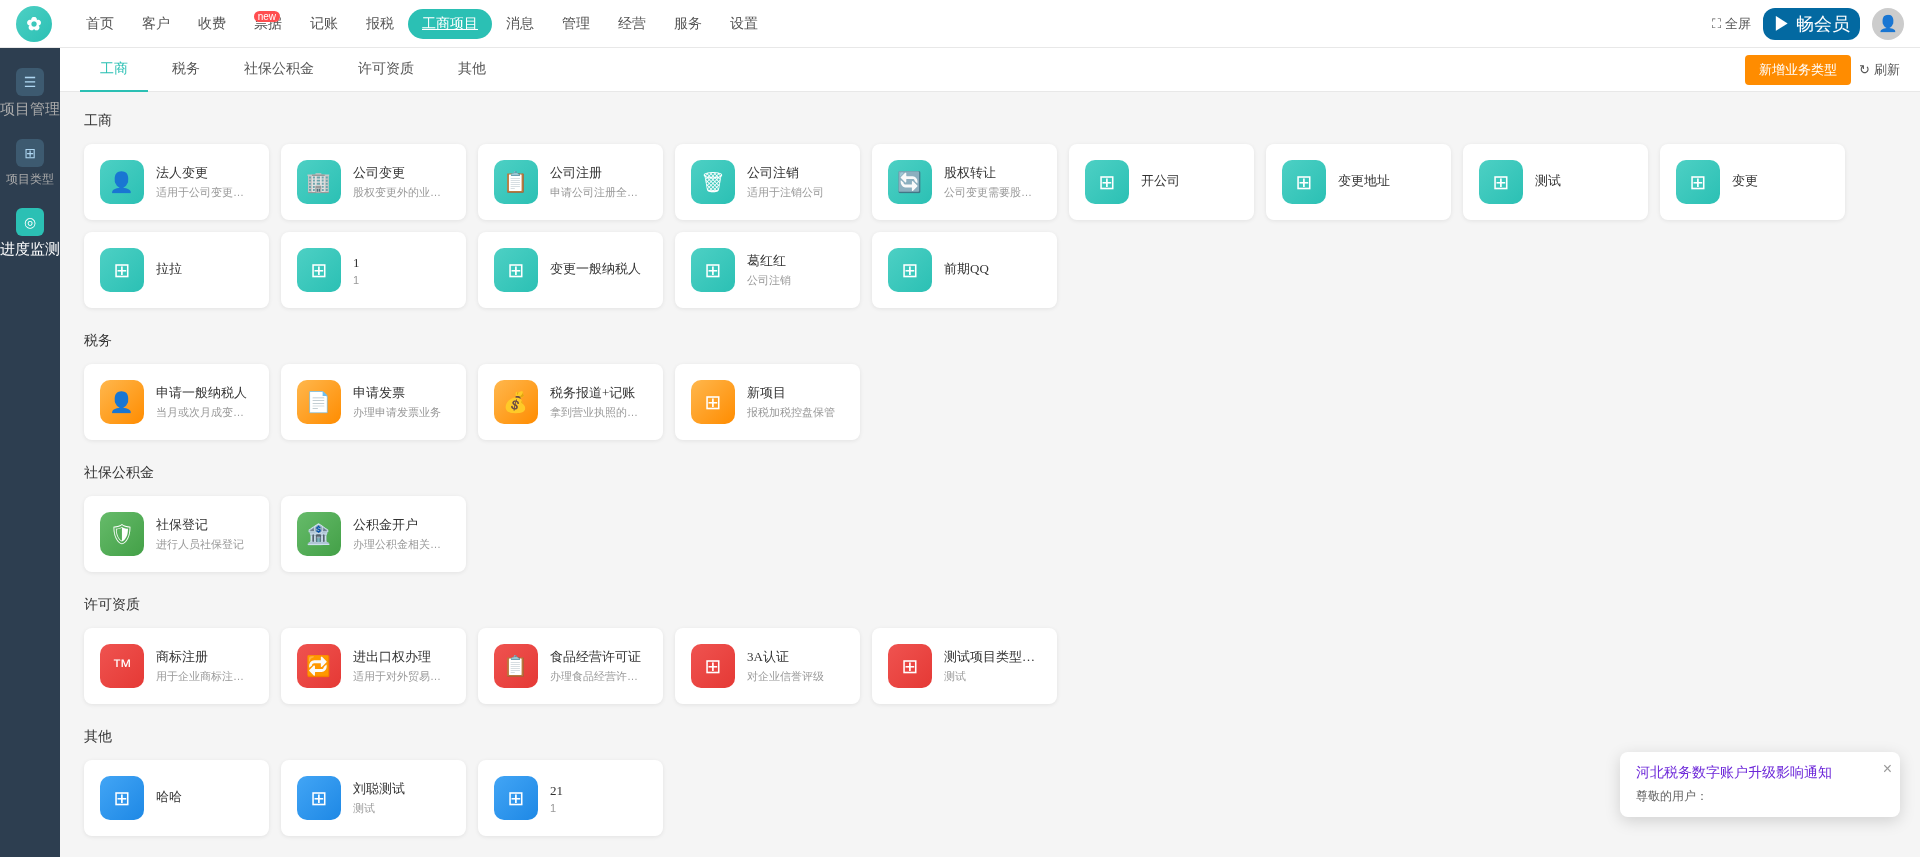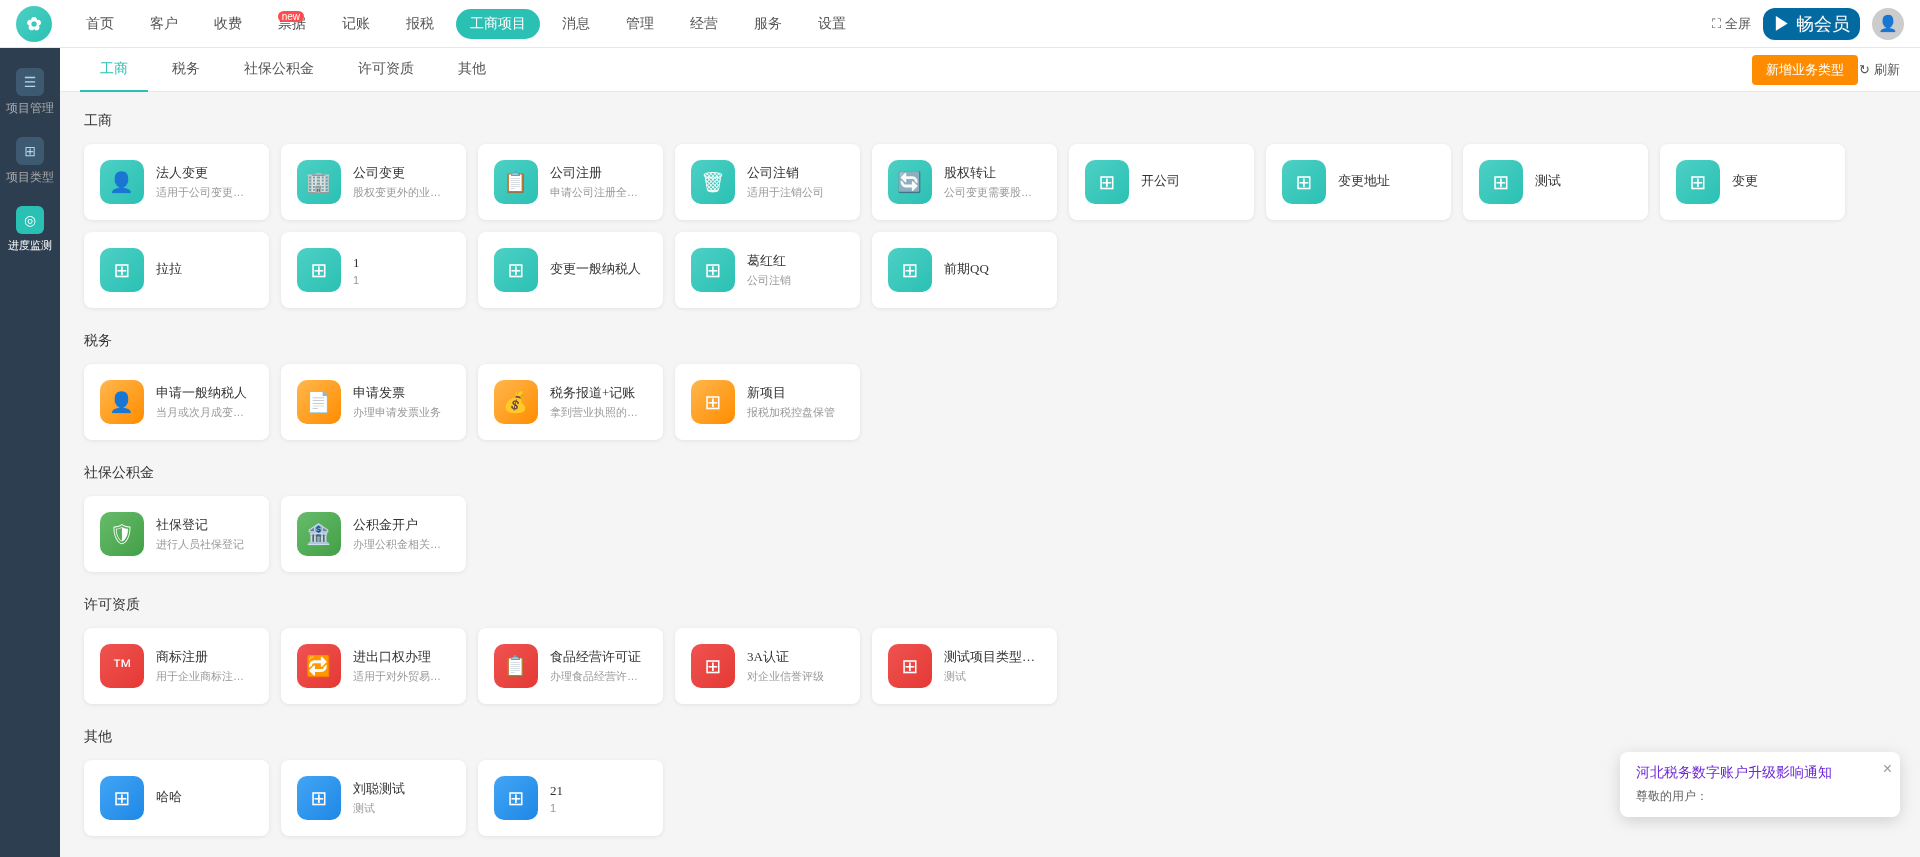--- a/index.html
+++ b/index.html
@@ -19,35 +19,36 @@
     }
     .top-nav .logo {
       width: 36px; height: 36px;
       background: linear-gradient(135deg, #4dd0c4, #2bc0b4);
       border-radius: 50%;
       display: flex; align-items: center; justify-content: center;
       color: white; font-size: 18px; font-weight: bold;
       margin-right: 20px;
     }
     .nav-items {
-      display: flex; align-items: flex-start; gap: 8px; flex: 1;
+      display: flex; align-items: flex-start; gap: 0; flex: 1;
     }
     .nav-item {
       padding: 6px 14px;
       border-radius: 4px;
       cursor: pointer;
       color: #555;
       font-size: 14px;
       position: relative;
       white-space: nowrap;
     }
     .nav-item.active {
       background: #2bc0b4;
       color: #fff;
       border-radius: 20px;
+      text-decoration: underline;
     }
     .nav-item .badge-new {
       position: absolute;
       top: 2px; right: 16px;
       background: #ff4d4f;
       color: white;
       font-size: 10px;
       padding: 0 4px;
       border-radius: 8px;
     }
@@ -121,21 +122,21 @@
       font-size: 14px;
       border-bottom: 2px solid transparent;
       margin-right: 4px;
     }
     .tab-item.active {
       color: #2bc0b4;
       border-bottom: 2px solid #2bc0b4;
     }
     .tab-actions {
       margin-left: auto;
-      display: flex; align-items: center; gap: 1px;
+      display: flex; align-items: center; gap: 8px;
     }
     .btn-add-type {
       background: #ff8c00;
       color: white;
       border: none;
       padding: 6px 14px;
       border-radius: 4px;
       cursor: pointer;
       font-size: 13px;
     }
@@ -264,29 +265,29 @@
       <span>畅会员</span>
     </div>
     <div class="avatar">👤</div>
   </div>
 </div>
 
 <div class="sidebar">
 
 <div class="sidebar-item">
     <div class="si-icon">☰</div>
-    <span style="font-size:12px;text-align:center;">项目管理</span>
+    <span style="font-size:15px;text-align:center;">项目管理</span>
   </div>
     <div class="sidebar-item">
     <div class="si-icon">⊞</div>
     <span style="font-size:12px;">项目类型</span>
   </div>
     <div class="sidebar-item active">
     <div class="si-icon">◎</div>
-    <span style="font-size:11px;">进度监测</span>
+    <span style="font-size:15px;">进度监测</span>
   </div>
   </div>
 
 <div class="main-content">
 
   <div class="tab-bar">
 
     <div class="tab-item active">工商</div>
       <div class="tab-item">税务</div>
       <div class="tab-item">社保公积金</div>

